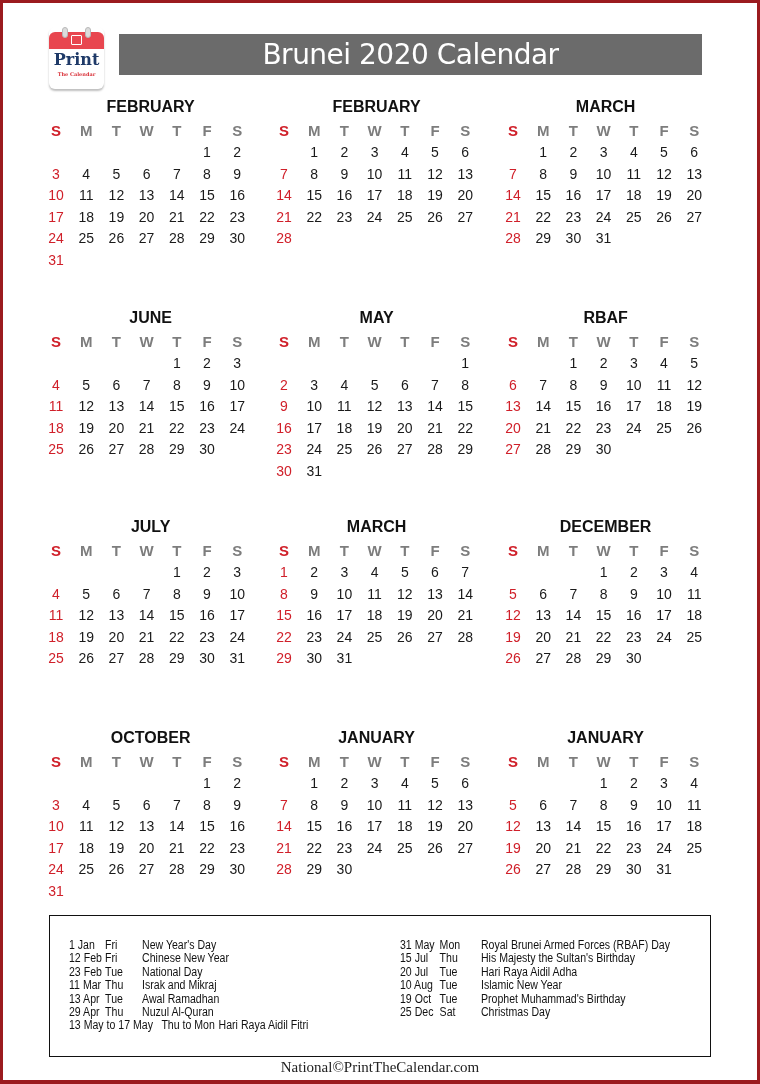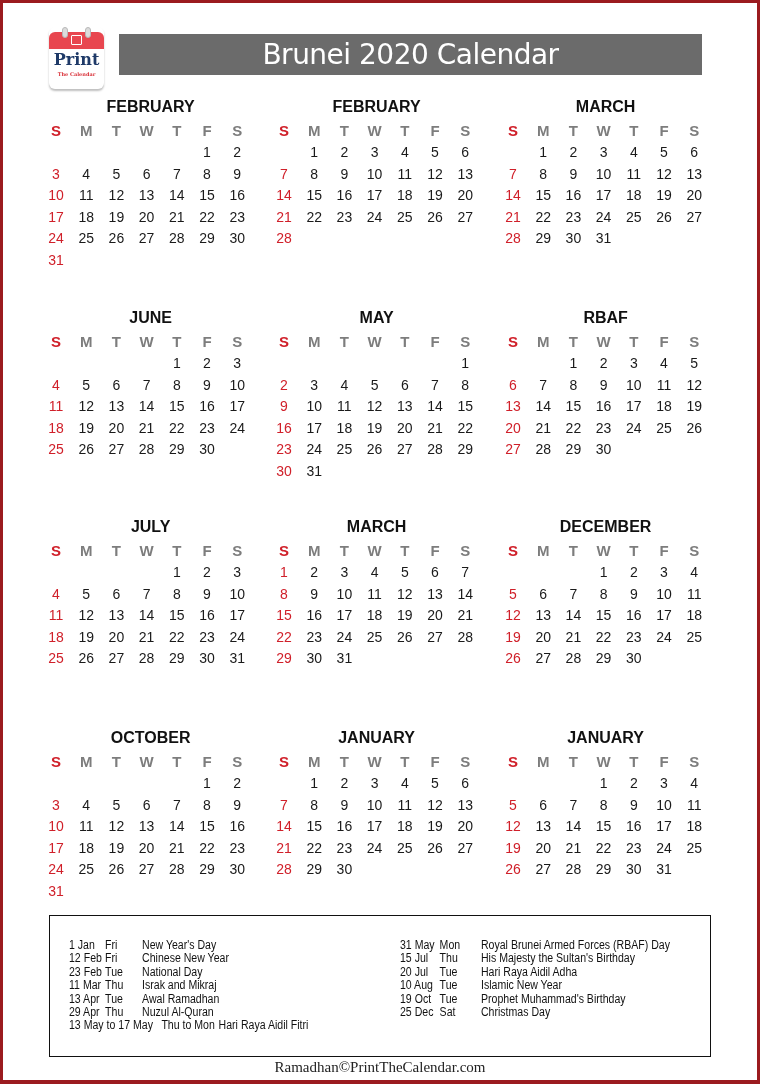--- a/index.html
+++ b/index.html
@@ -619,13 +619,13 @@
         <span style="left: 92px;">Prophet Muhammad's Birthday</span>
       </div>
       <div class="hrow">
         <span style="left: 0px;">25 Dec</span>
         <span style="left: 45px;">Sat</span>
         <span style="left: 92px;">Christmas Day</span>
       </div>
     </div>
 </div>
 
-<div class="copyright">Ramadhan©PrintTheCalendar.com</div>
+<div class="copyright">National©PrintTheCalendar.com</div>
 
 </body></html>

